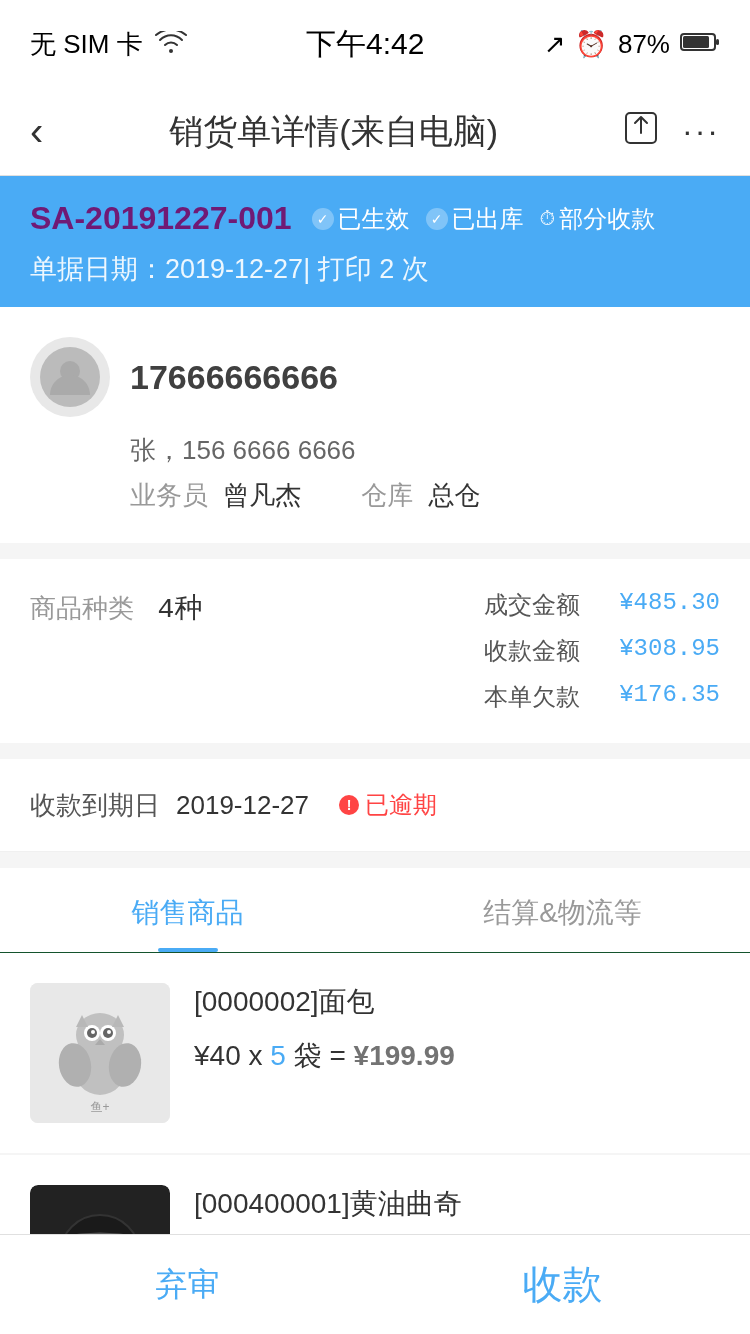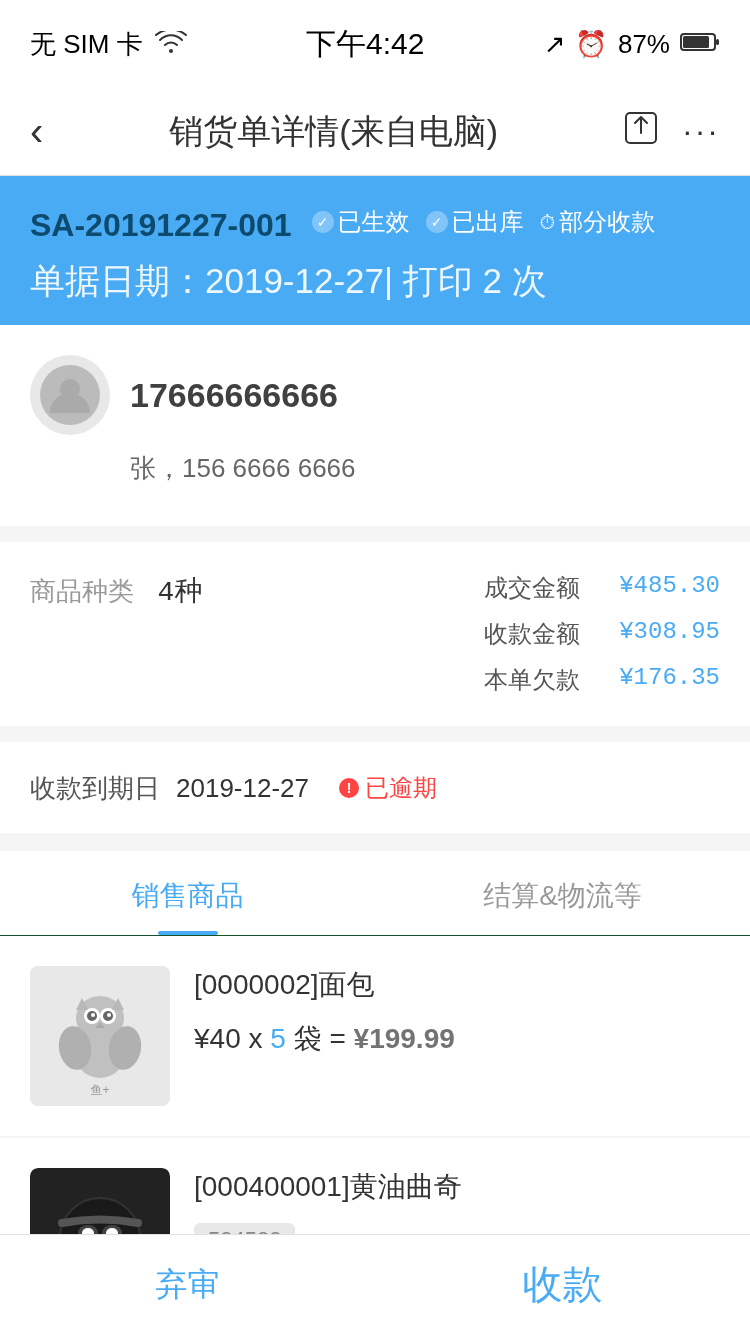--- a/index.html
+++ b/index.html
@@ -51,24 +51,23 @@
       background: #4AABF5;
       padding: 24px 30px 20px;
     }
     .order-id-row {
       display: flex;
       align-items: center;
       gap: 20px;
       margin-bottom: 14px;
     }
     .order-id {
-      color: #0c4a6e;
+      color: #701a75;
       font-size: 32px;
       font-weight: 700;
-      margin-top: 7px;
     }
     .status-tags {
       display: flex;
       gap: 16px;
       align-items: center;
     }
     .status-tag {
       color: #fff;
       font-size: 24px;
       display: flex;
@@ -90,21 +89,21 @@
       font-size: 24px;
       display: flex;
       align-items: center;
       gap: 4px;
     }
     .clock-icon {
       font-size: 20px;
     }
     .order-date-row {
       color: rgba(255,255,255,0.9);
-      font-size: 35px;
+      font-size: 27px;
     }
 
     
     .customer-section {
       background: #fff;
       padding: 30px;
       margin-top: 0;
     }
     .customer-row {
       display: flex;
@@ -393,20 +392,30 @@
       <div class="avatar-icon">
         <svg width="48" height="48" viewBox="0 0 48 48" fill="none">
           <circle cx="24" cy="18" r="10" fill="#aaa"></circle>
           <path d="M4 42c0-11 8.95-20 20-20s20 9 20 20" fill="#aaa"></path>
         </svg>
       </div>
     </div>
     <span class="customer-name">17666666666</span>
   </div>
   <div class="customer-info-row">张，156 6666 6666</div>
+  <div class="customer-meta-row">
+    <div>
+      <span class="meta-label">业务员</span>
+      <span class="meta-value">曾凡杰</span>
+    </div>
+    <div>
+      <span class="meta-label">仓库</span>
+      <span class="meta-value">总仓</span>
+    </div>
+  </div>
 </div>
 
 <div class="stats-section">
   <div class="stats-left">
     <span class="stats-label">商品种类</span>
     <span class="stats-count">4种</span>
   </div>
   <div class="stats-right">
     <div class="stat-row">
       <span class="stat-name">成交金额</span>

